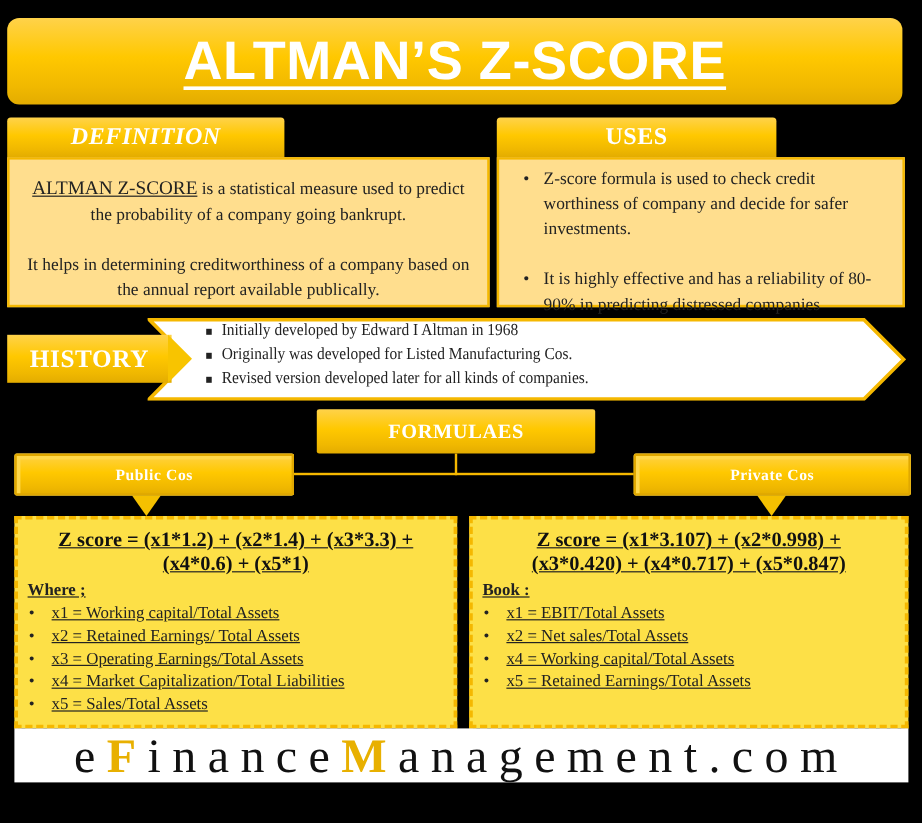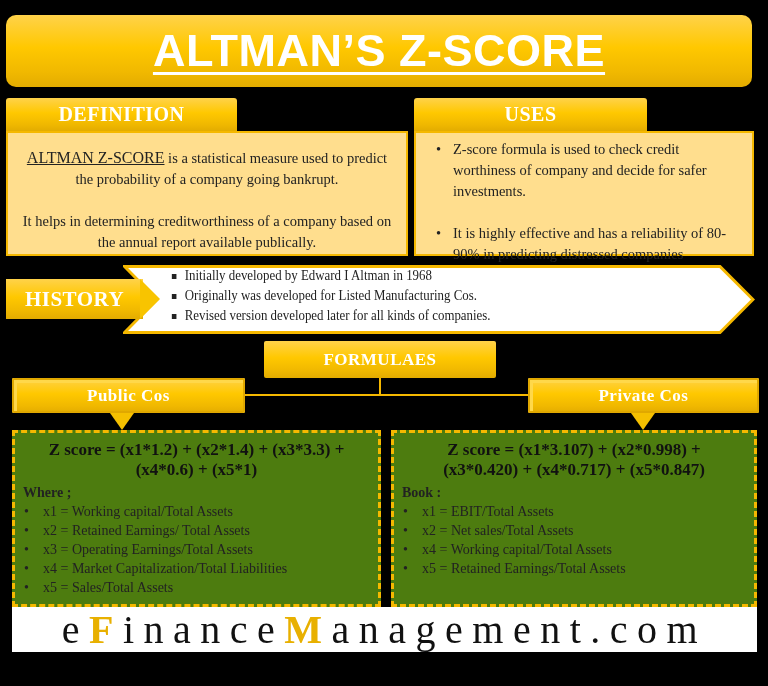--- a/index.html
+++ b/index.html
@@ -18,21 +18,21 @@
     .title-text {
       font-family: "Liberation Sans", "DejaVu Sans", sans-serif;
       font-weight: bold; font-size: 45px; color: #fff; letter-spacing: 0.5px;
       text-decoration: underline; text-decoration-thickness: 3px; text-underline-offset: 6px;
     }
     .hdr {
       color: #fff; font-weight: bold; font-size: 20px; letter-spacing: 0.5px;
       display: flex; align-items: center; justify-content: center;
       border-radius: 3px 3px 0 0;
     }
-    .def-hdr { left: 6px; top: 98px; width: 231px; height: 33px; }
+    .def-hdr { left: 6px; top: 98px; width: 231px; height: 33px; font-style: italic; }
     .uses-hdr { left: 414px; top: 98px; width: 233px; height: 33px; }
     .panel {
       background: #ffde8e; border: 2px solid #f5b800;
       color: #222; font-size: 14.5px; line-height: 21px;
     }
     .def-box { left: 6px; top: 131px; width: 402px; height: 125px; padding: 14px 10px 0 10px; text-align: center; }
     .def-box p { margin: 0; }
     .def-box .gap { height: 21px; }
     .def-strong { font-weight: normal; text-decoration: underline; font-size: 16px; }
     .uses-box { left: 414px; top: 131px; width: 340px; height: 125px; padding: 6px 10px 0 10px; }
@@ -46,33 +46,33 @@
     .history-list {
       left: 170px; top: 266px; font-size: 14px; line-height: 20px; color: #222; margin: 0; padding: 0; list-style: none;
       transform: scaleX(0.92); transform-origin: left top;
     }
     .history-list li { position: relative; padding-left: 16px; }
     .history-list li::before { content: ""; position: absolute; left: 2px; top: 8px; width: 5px; height: 5px; background: #222; }
     .formulae-hdr { left: 264px; top: 341px; width: 232px; height: 37px; font-size: 17px; border-radius: 2px; }
     .conn-v { left: 379px; top: 378px; width: 2px; height: 18px; background: #f5b800; }
     .conn-h { left: 245px; top: 394px; width: 283px; height: 2px; background: #f5b800; }
     .sub-hdr {
-      top: 378px; height: 35px; font-size: 17px; border-radius: 2px;
+      top: 378px; height: 35px; font-size: 13px; border-radius: 2px;
       box-shadow: inset 0 0 0 2px #e0a800, inset 2px 2px 0 3px #ffd84a;
     }
     .pub-hdr { left: 12px; width: 233px; }
     .priv-hdr { left: 528px; width: 231px; }
     .pointer {
       width: 0; height: 0; border-left: 12px solid transparent; border-right: 12px solid transparent;
       border-top: 17px solid #f5c000;
     }
     .pub-pointer { left: 110px; top: 413px; }
     .priv-pointer { left: 631px; top: 413px; }
     .fbox {
-      top: 430px; height: 177px; background: #4d7c0f; border: 3px dashed #f5b800; color: #222;
+      top: 430px; height: 177px; background: #fde047; border: 3px dashed #f5b800; color: #222; text-decoration: underline;
     }
     .pub-box { left: 12px; width: 369px; }
     .priv-box { left: 391px; width: 366px; }
     .formula {
       font-weight: bold; font-size: 17px; line-height: 20px; text-align: center; margin-top: 7px; color: #111;
     }
     .where { font-weight: bold; font-size: 14px; margin: 4px 0 0 8px; line-height: 18px; }
     .vars { list-style: none; margin: 0; padding: 0; font-size: 14px; line-height: 19px; }
     .vars li { position: relative; padding-left: 28px; }
     .vars li::before { content: "•"; position: absolute; left: 9px; }

